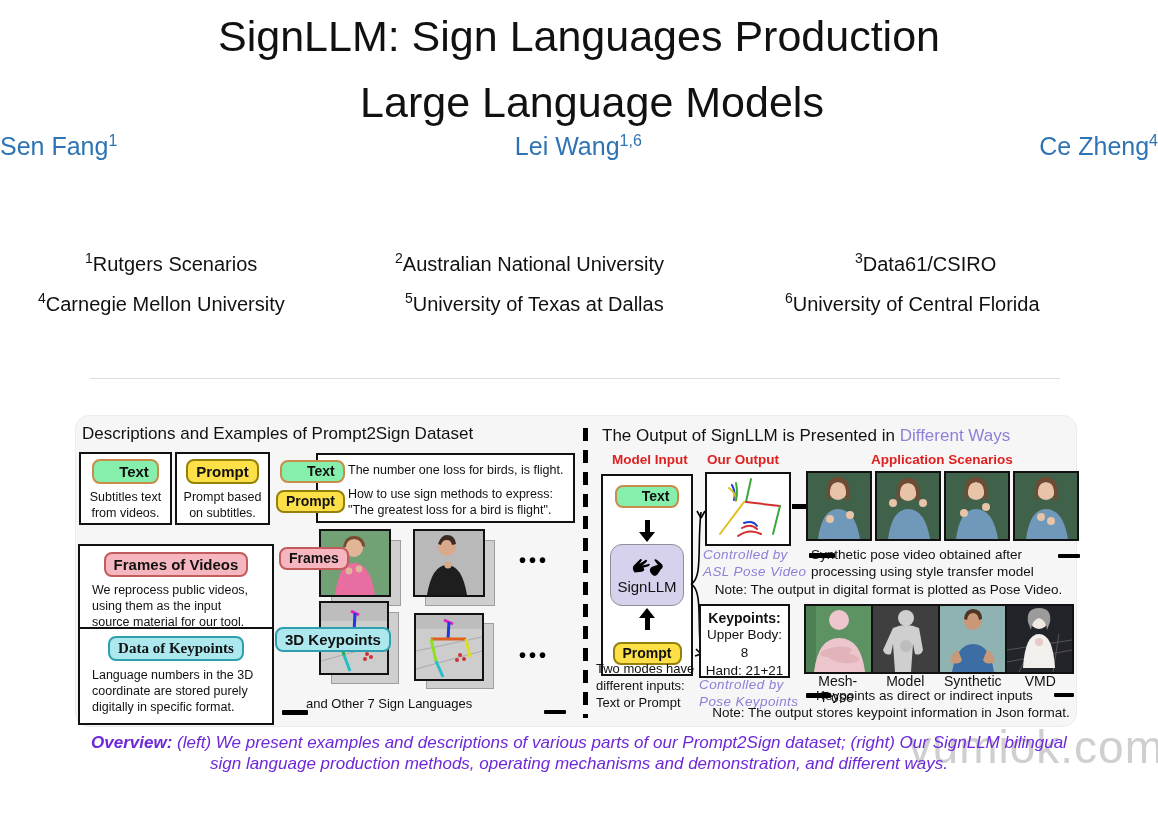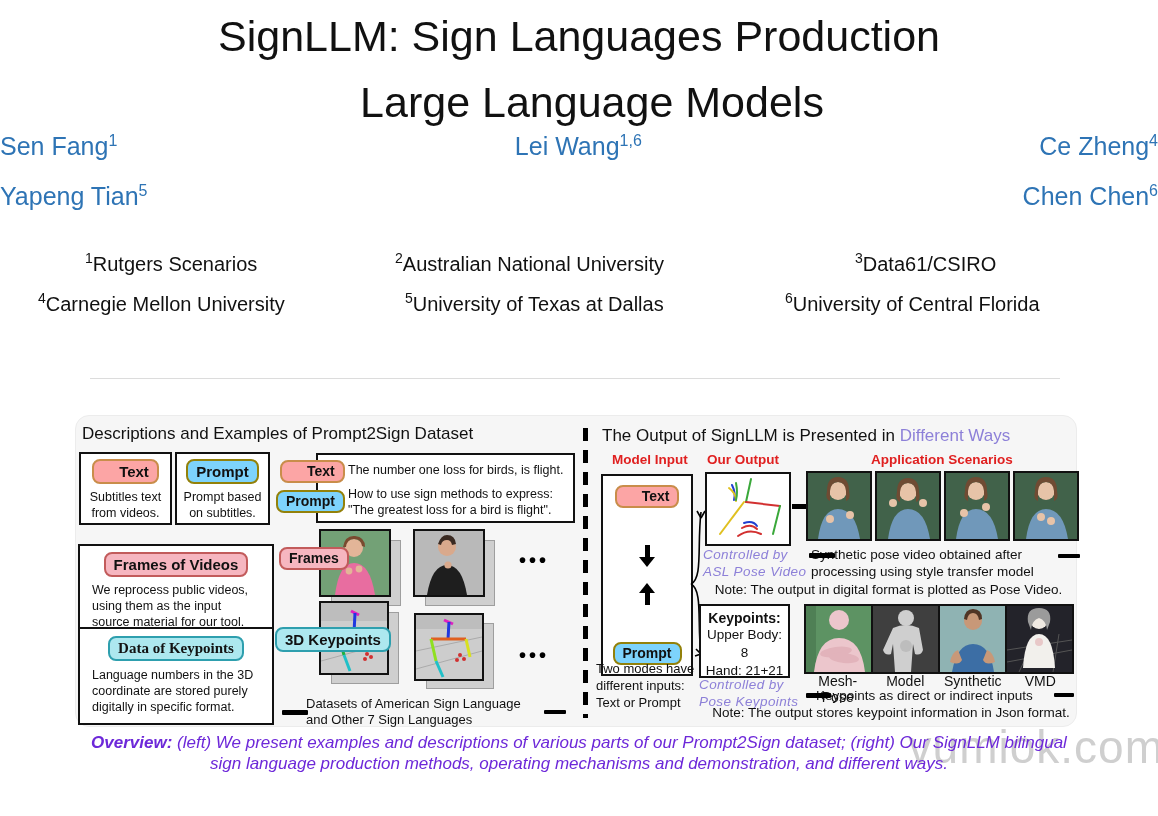--- a/index.html
+++ b/index.html
@@ -15,22 +15,22 @@
   .affil sup{font-size:14px;}
   .hr{height:1px;background:#dcdcdc;}
   
   #figure{left:75px;top:415px;width:1000px;height:310px;background:#f6f6f6;
           border:1px solid #ececec;border-radius:14px;font-size:13px;}
   .panel-title{font-size:17px;color:#111;white-space:nowrap;}
   .card{background:#fff;border:2px solid #111;text-align:center;}
   .badge{display:inline-block;border:2px solid;border-radius:8px;padding:0 8px;
          font-size:15px;font-weight:bold;line-height:21px;white-space:nowrap;background:#fff;}
   .badge.sm{font-size:14px;line-height:19px;}
-  .b-text{background:#fca5a5;border-color:#c98d4a;padding-left:25px;}
-  .b-prompt{background:#7dd3fc;border-color:#93810a;}
+  .b-text{background:#86efac;border-color:#c98d4a;padding-left:25px;}
+  .b-prompt{background:#fde047;border-color:#93810a;}
   .b-pink{background:#f6b6c0;border-color:#c25b5b;}
   .b-cyan{background:#ade8ef;border-color:#2e9fae;}
   .desc{font-size:12.5px;line-height:16px;color:#111;}
   .dots{font-size:20px;font-weight:bold;letter-spacing:3px;color:#000;}
   .shadow-frame{position:absolute;background:#cfcfcf;border:1px solid #9e9e9e;}
   .thumb{position:absolute;border:2px solid #111;overflow:hidden;background:#ddd;}
   .thumb svg{display:block;}
   .vdash{width:5px;background-image:repeating-linear-gradient(#000 0 13px,transparent 13px 22px);}
   .hdash{height:5px;background:#000;border-radius:1px;}
   .small-cap{font-size:13px;line-height:16px;color:#111;}
@@ -73,24 +73,20 @@
 <div id="page">
 
   <div class="abs title" style="top:8px;">SignLLM: Sign Languages Production</div>
   <div class="abs title" style="top:74px;padding-left:13px;">Large Language Models</div>
 
   <div class="abs authors-row" style="top:132px;gap:95px;">
     <span class="author"><span>Sen Fang</span><sup>1</sup></span>
     <span class="author"><span>Lei Wang</span><sup>1,6</sup></span>
     <span class="author"><span>Ce Zheng</span><sup>4</sup></span>
   </div>
-  <div class="abs authors-row" style="top:182px;gap:130px;">
-    <span class="author"><span>Yapeng Tian</span><sup>5</sup></span>
-    <span class="author"><span>Chen Chen</span><sup>6</sup></span>
-  </div>
 
   <span class="abs affil" style="left:85px;top:250px;"><sup>1</sup><span>Rutgers Scenarios</span></span>
   <span class="abs affil" style="left:395px;top:250px;"><sup>2</sup><span>Australian National University</span></span>
   <span class="abs affil" style="left:855px;top:250px;"><sup>3</sup><span>Data61/CSIRO</span></span>
   <span class="abs affil" style="left:38px;top:290px;"><sup>4</sup><span>Carnegie Mellon University</span></span>
   <span class="abs affil" style="left:405px;top:290px;"><sup>5</sup><span>University of Texas at Dallas</span></span>
   <span class="abs affil" style="left:785px;top:290px;"><sup>6</sup><span>University of Central Florida</span></span>
 
   <div class="abs hr" style="left:90px;top:378px;width:970px;"></div>
 
@@ -196,38 +192,44 @@
         <line x1="20" y1="46" x2="27" y2="62" stroke="#20c0c8" stroke-width="3"></line>
         <circle cx="44" cy="40" r="2" fill="#d03030"></circle>
           <circle cx="48" cy="44" r="2" fill="#d03030"></circle>
           <circle cx="41" cy="45" r="2" fill="#d03030"></circle>
       </svg>
     </div>
     <span class="abs badge b-cyan" style="left:199px;top:211px;z-index:6;">3D Keypoints</span>
     <div class="abs dots" style="left:443px;top:228px;">•••</div>
 
     <div class="abs small-cap" style="left:230px;top:280px;width:290px;">
-      <div>Datasets of American Sign Language</div>
       <div>and Other 7 Sign Languages</div>
     </div>
     <div class="abs hdash" style="left:206px;top:294px;width:26px;"></div>
     <div class="abs hdash" style="left:468px;top:294px;width:22px;height:4px;"></div>
 
     <div class="abs vdash" style="left:507px;top:12px;height:290px;"></div>
 
     <div class="abs panel-title" style="left:526px;top:10px;">
       <span>The Output of SignLLM is Presented in </span><span class="purple">Different Ways</span>
     </div>
     <div class="abs red-label" style="left:536px;top:36px;">Model Input</div>
     <div class="abs red-label" style="left:631px;top:36px;">Our Output</div>
     <div class="abs red-label" style="left:795px;top:36px;">Application Scenarios</div>
 
     <div class="abs mi-box" style="left:525px;top:58px;width:88px;height:180px;">
       <span class="badge sm b-text">Text</span>
       <div class="varrow down"></div>
+      <div class="signllm">
+        <svg width="34" height="22" viewBox="0 0 44 26">
+          <path d="M6 20 C3 16 3 12 6 10 L13 3 C14 2 16 3 15 5 L12 9 L20 4 C22 3 23 5 21 7 L16 11 L24 9 C26 8.5 26 11 24 12 L17 14 C20 16 18 19 15 19 Z" fill="#000"></path>
+          <path d="M28 22 C25 19 25 15 28 13 L36 10 L32 5 C31 3 33 2 35 4 L41 9 C43 11 43 14 40 16 L36 22 C34 25 30 25 28 22 Z" fill="#000"></path>
+        </svg>
+        <span class="lbl">SignLLM</span>
+      </div>
       <div class="varrow up"></div>
       <span class="badge sm b-prompt">Prompt</span>
     </div>
 
     <svg class="abs" style="left:612px;top:58px;" width="20" height="210" viewBox="0 0 20 210">
       <path d="M3 110 C15 104 9 72 13 38" stroke="#000" stroke-width="1.6" fill="none"></path>
       <path d="M13 38 l-4 7 M13 38 l4 7" stroke="#000" stroke-width="1.6" fill="none" transform="rotate(180 13 41)"></path>
       <path d="M3 110 C15 116 9 150 13 180" stroke="#000" stroke-width="1.6" fill="none"></path>
       <path d="M13 180 l-5 -5 M13 180 l-6 2" stroke="#000" stroke-width="1.6" fill="none"></path>
     </svg>

